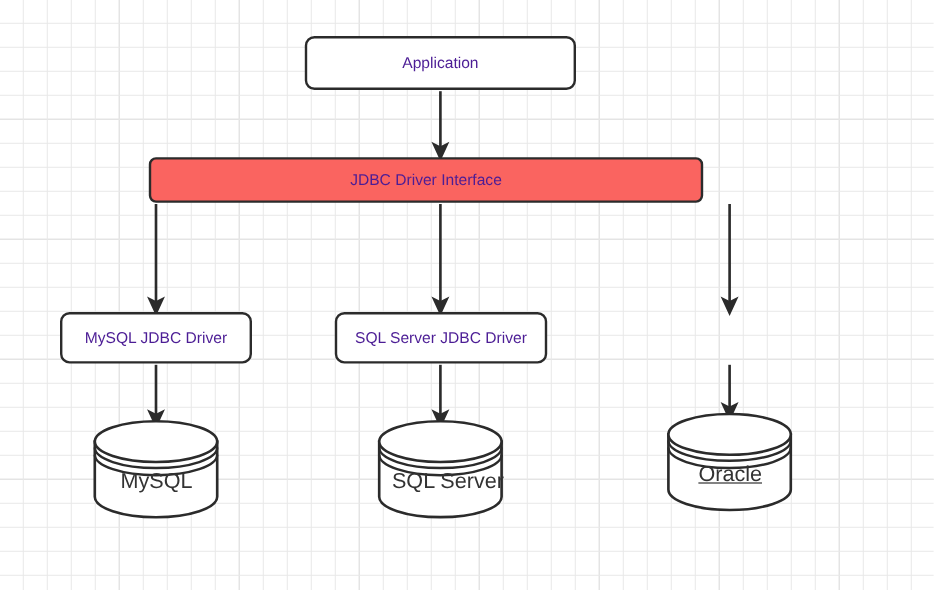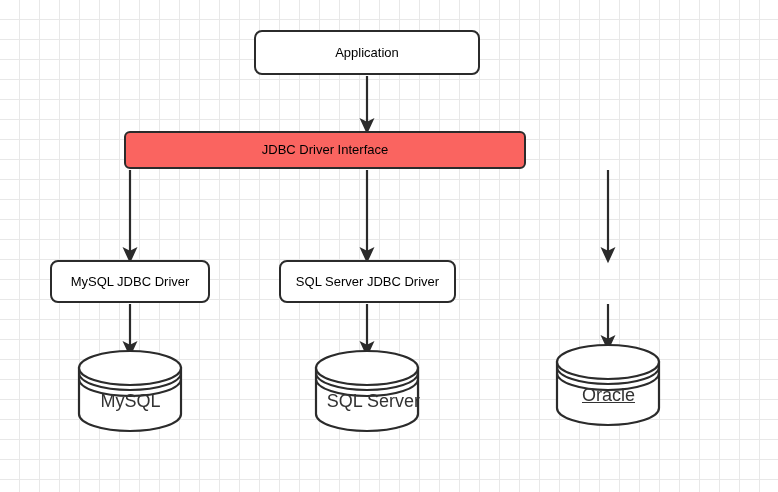--- a/index.html
+++ b/index.html
@@ -40,21 +40,21 @@
     height: 492px;
     pointer-events: none;
   }
 
   .node {
     position: absolute;
     box-sizing: border-box;
     display: flex;
     align-items: center;
     justify-content: center;
-    color: #000000;
+    color: #4c1d95;
     font-size: 13px;
     line-height: 1.2;
     text-align: center;
   }
 
   .box {
     background: #ffffff;
     border: 2.5px solid #2b2b2b;
     border-radius: 8px;
   }
@@ -69,21 +69,21 @@
     position: absolute;
     display: flex;
     align-items: center;
     justify-content: center;
     color: #333333;
     font-size: 18px;
     pointer-events: none;
   }
 
   #app-box      { left: 254px; top: 30px;  width: 226px; height: 45px; }
-  #jdbc-bar     { left: 124px; top: 131px; width: 402px; height: 38px; }
+  #jdbc-bar     { left: 124px; top: 131px; width: 462px; height: 38px; }
   #mysql-drv    { left: 50px;  top: 260px; width: 160px; height: 43px; }
   #sqlsrv-drv   { left: 279px; top: 260px; width: 177px; height: 43px; }
   #oracle-drv   { left: 516px; top: 260px; width: 184px; height: 43px; }
 
   #mysql-db-label  { left: 78px;  top: 390px; width: 105px; height: 22px; }
   #sqlsrv-db-label { left: 315px; top: 390px; width: 105px; height: 22px; justify-content: flex-end; }
   #oracle-db-label { left: 556px; top: 384px; width: 105px; height: 22px; text-decoration: underline; }
 </style>
 </head>
 <body>

